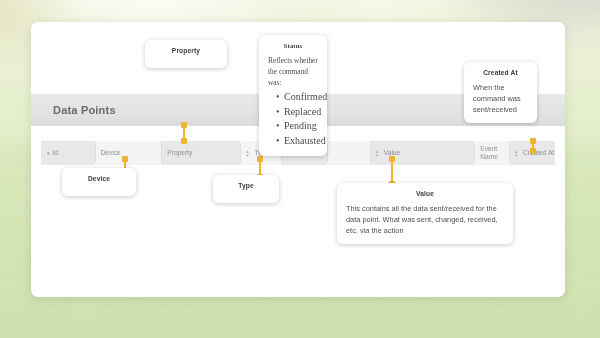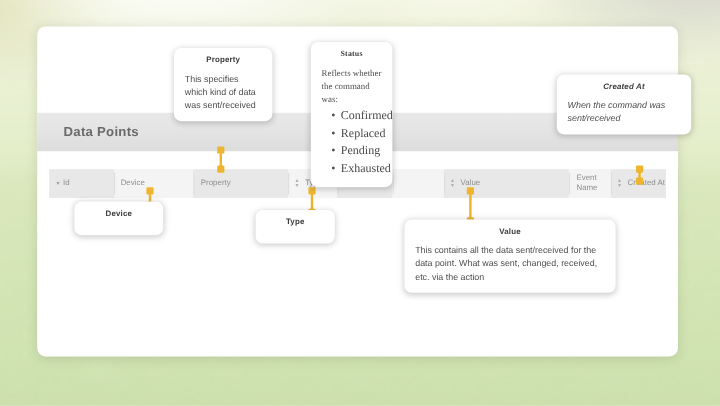--- a/index.html
+++ b/index.html
@@ -206,21 +206,21 @@
   .callout li::before {
     content: "•";
     position: absolute;
     left: 0;
     color: #4e4e4e;
   }
 
   
   #co-property { left: 145px; top: 40px;  width: 82px; }
   #co-status   { left: 259px; top: 35px;  width: 68px; font-family: Liberation Serif, serif; }
-  #co-created  { left: 464px; top: 62px;  width: 112px; font-style: italic; }
+  #co-created  { left: 464px; top: 62px;  width: 73px; }
   #co-device   { left: 62px;  top: 168px; width: 74px; }
   #co-type     { left: 213px; top: 175px; width: 66px; }
   #co-value    { left: 337px; top: 183px; width: 176px; }
 
   
   .conn {
     position: absolute;
     width: 2px;
     background: #f0b429;
     z-index: 3;
@@ -321,21 +321,20 @@
 
 <div class="conn" id="cn-property"></div>
 <div class="conn" id="cn-status"></div>
 <div class="conn" id="cn-created"></div>
 <div class="conn" id="cn-device"></div>
 <div class="conn" id="cn-type"></div>
 <div class="conn" id="cn-value"></div>
 
 <div class="callout" id="co-property">
   <div class="callout-title">Property</div>
-  <div class="callout-body">This specifies which kind of data was sent/received</div>
 </div>
 
 <div class="callout" id="co-status">
   <div class="callout-title">Status</div>
   <div class="callout-body">Reflects whether the command was:</div>
   <ul>
     <li>Confirmed</li>
     <li>Replaced</li>
     <li>Pending</li>
     <li>Exhausted</li>

